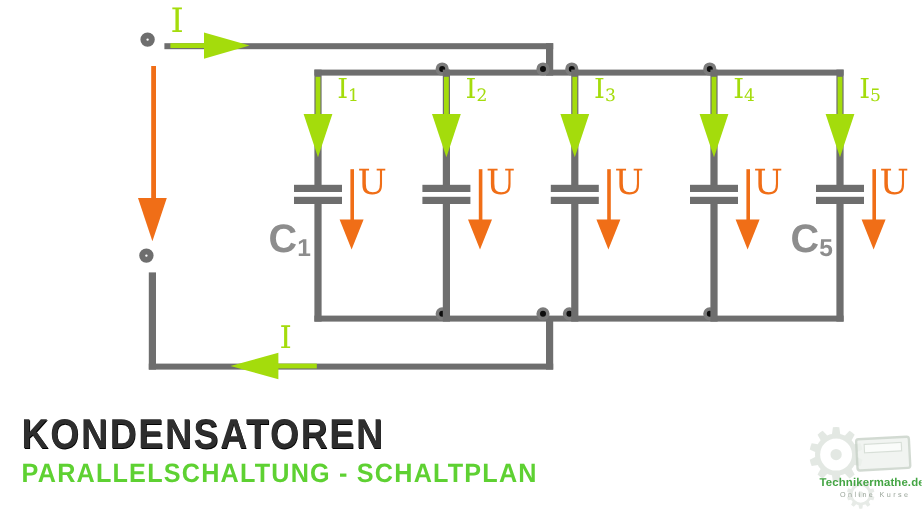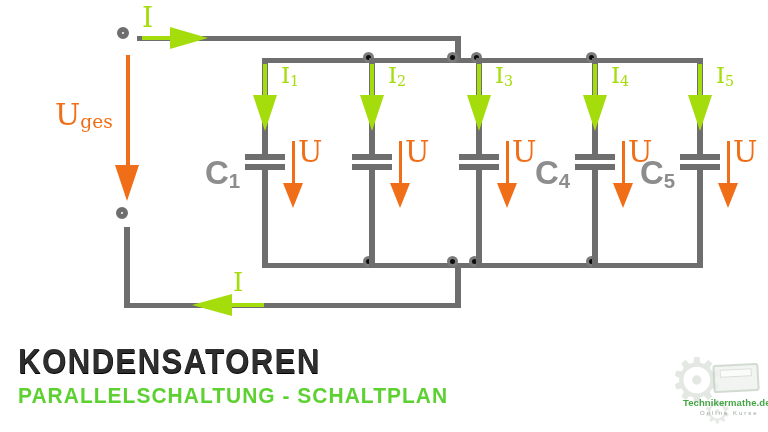--- a/index.html
+++ b/index.html
@@ -27,21 +27,21 @@
   .branch { position: absolute; top: 0; width: 130px; height: 280px; }
   .branch .vwire-top { position: absolute; left: 57.25px; top: 58px; width: 5.5px; height: 100px; background: var(--wire-gray, #6e6e6e); }
   .branch .vwire-bot { position: absolute; left: 57.25px; top: 169px; width: 5.5px; height: 99px; background: var(--wire-gray, #6e6e6e); }
   .branch .i-line { left: 58px; top: 64px; width: 4px; height: 33px; }
   .branch .i-tri { left: 48px; top: 95px; border-left: 12px solid transparent; border-right: 12px solid transparent; border-top: 36px solid var(--current-green, #a4dc0c); }
   .branch .i-label { left: 76px; top: 64px; font-size: 23px; }
   .branch .plate { position: absolute; left: 40px; width: 40px; height: 6px; background: var(--wire-gray, #6e6e6e); }
   .branch .plate.top { top: 154px; }
   .branch .plate.bot { top: 163.5px; }
   .branch .c-label {
-    position: absolute; left: 0; top: 156px; width: 54px; 
+    position: absolute; left: 0; top: 182px; width: 54px; text-align: right;
     font-size: 33px; font-weight: bold; color: var(--label-gray, #8d8d8d); line-height: 1;
   }
   .branch .u-line { left: 86.5px; top: 141px; width: 3.2px; height: 44px; }
   .branch .u-tri { left: 78px; top: 183px; border-left: 10px solid transparent; border-right: 10px solid transparent; border-top: 25px solid var(--voltage-orange, #f06e17); }
   .branch .u-label { left: 93px; top: 138px; font-size: 29px; }
   #title {
     position: absolute; left: 18px; top: 342px;
     font-size: 31px; font-weight: 900; letter-spacing: 1.5px;
     color: var(--title-dark, #2e2e2e);
     transform: scaleY(1.12); transform-origin: left top;
@@ -95,23 +95,20 @@
   <div class="dot" style="left:446.5px; top:256px;"></div>
   <div class="dot" style="left:469px; top:256px;"></div>
   <div class="dot" style="left:586px; top:256px;"></div>
 
   <div class="greenline" style="left:142px; top:36.2px; width:34px; height:3.6px;"></div>
   <div class="tri" style="left:170px; top:27px; border-top:11px solid transparent; border-bottom:11px solid transparent; border-left:38px solid var(--current-green,#a4dc0c);"></div>
   <div class="slabel green-t" style="left:142px; top:4px; font-size:28px;"><span>I</span></div>
 
   <div class="orangeline" style="left:126px; top:55px; width:3.5px; height:113px;"></div>
   <div class="tri" style="left:115px; top:165px; border-left:12.5px solid transparent; border-right:12.5px solid transparent; border-top:36px solid var(--voltage-orange,#f06e17);"></div>
-  <div class="slabel orange-t" style="left:55px; top:100px; font-size:30px;">
-    <span>U</span><span class="sub">ges</span>
-  </div>
 
   <div class="tri" style="left:192px; top:294px; border-top:11.5px solid transparent; border-bottom:11.5px solid transparent; border-right:40px solid var(--current-green,#a4dc0c);"></div>
   <div class="greenline" style="left:228px; top:303.2px; width:36px; height:3.6px;"></div>
   <div class="slabel green-t" style="left:233px; top:269px; font-size:26px;"><span>I</span></div>
 
   <div class="branch" style="left:205px;">
     <div class="vwire-top"></div>
     <div class="vwire-bot"></div>
     <div class="greenline i-line"></div>
     <div class="tri i-tri"></div>
@@ -151,21 +148,20 @@
   </div>
 
   <div class="branch" style="left:535px;">
     <div class="vwire-top"></div>
     <div class="vwire-bot"></div>
     <div class="greenline i-line"></div>
     <div class="tri i-tri"></div>
     <div class="slabel green-t i-label"><span>I</span><span class="sub">4</span></div>
     <div class="plate top"></div>
     <div class="plate bot"></div>
-    <div class="c-label"><span>C</span><span class="sub">4</span></div>
     <div class="orangeline u-line"></div>
     <div class="tri u-tri"></div>
     <div class="slabel orange-t u-label"><span>U</span></div>
   </div>
 
   <div class="branch" style="left:640px;">
     <div class="vwire-top"></div>
     <div class="vwire-bot"></div>
     <div class="greenline i-line"></div>
     <div class="tri i-tri"></div>

